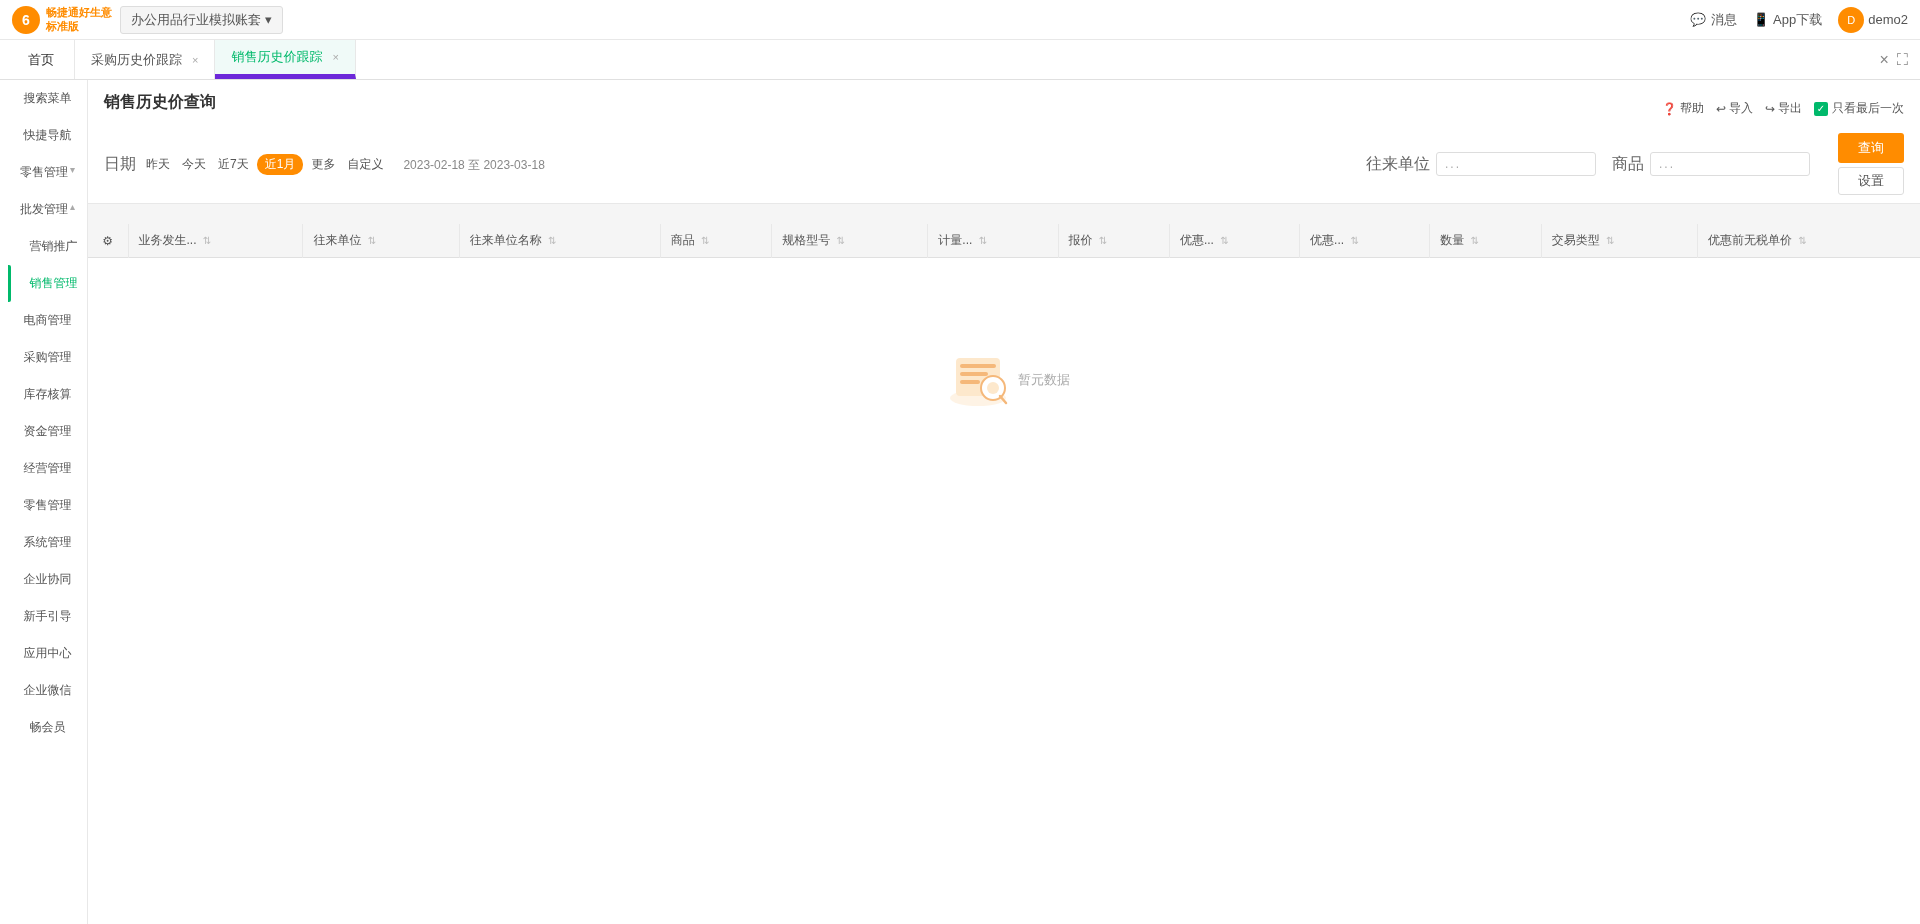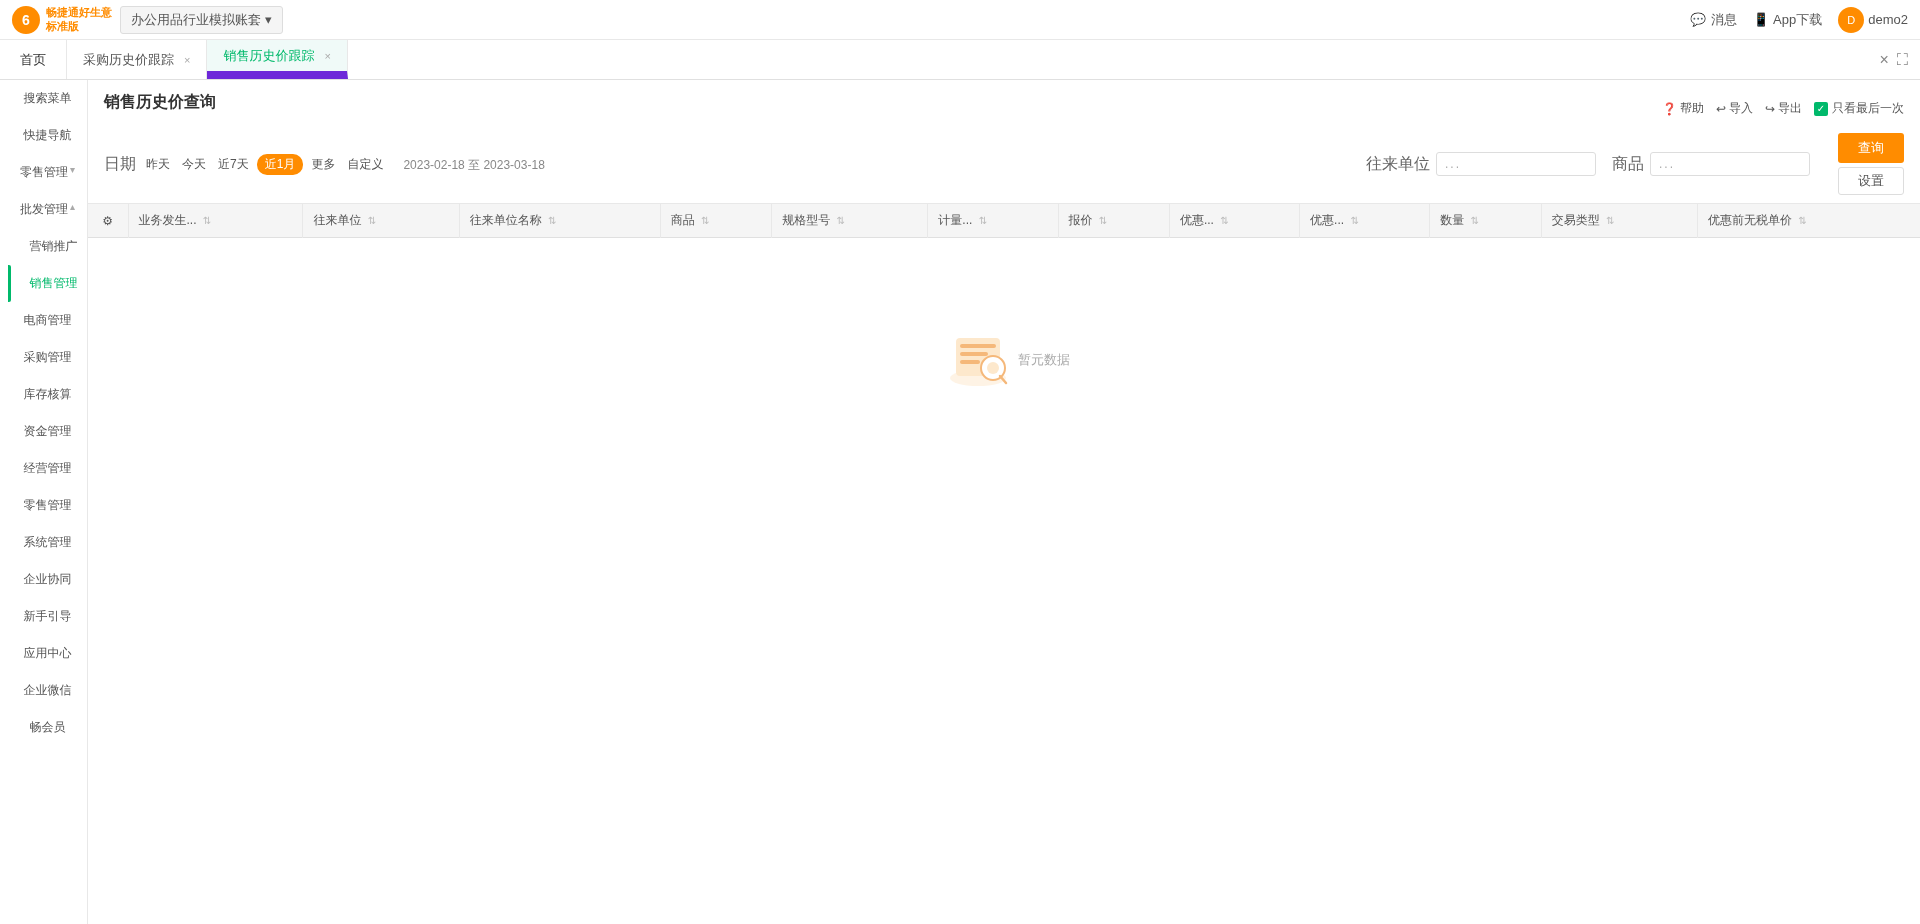--- a/index.html
+++ b/index.html
@@ -10,40 +10,40 @@
     .top-bar-left { display: flex; align-items: center; gap: 8px; }
     .logo-area { display: flex; align-items: center; gap: 6px; }
     .logo-icon { width: 28px; height: 28px; background: #ff8c00; border-radius: 50%; display: flex; align-items: center; justify-content: center; color: #fff; font-size: 14px; font-weight: bold; }
     .logo-text { font-size: 11px; color: #ff8c00; line-height: 1.2; font-weight: bold; }
     .dropdown-selector { display: flex; align-items: center; gap: 4px; background: #f5f5f5; padding: 4px 10px; border-radius: 3px; cursor: pointer; font-size: 13px; color: #555; border: 1px solid #ddd; }
     .top-bar-right { display: flex; align-items: center; gap: 16px; color: #555; }
     .top-right-item { display: flex; align-items: center; gap: 4px; cursor: pointer; font-size: 13px; }
     .avatar { width: 26px; height: 26px; border-radius: 50%; background: #ff8c00; display: flex; align-items: center; justify-content: center; color: #fff; font-size: 11px; }
 
     
-    .tab-bar { height: 40px; background: #fff; display: flex; align-items: stretch; border-bottom: 1px solid #e0e0e0; flex-shrink: 0; padding-left: 0; }
+    .tab-bar { height: 40px; background: #fff; display: flex; align-items: stretch; border-bottom: 1px solid #e0e0e0; flex-shrink: 0; padding-left: 8px; }
     .tab-item { display: flex; align-items: center; padding: 0 16px; gap: 6px; cursor: pointer; font-size: 13px; color: #555; border-right: 1px solid #e8e8e8; white-space: nowrap; position: relative; }
     .tab-item.home { background: #fff; color: #333; padding: 0 20px; }
-    .tab-item.active { background: #f0faf8; color: #00b96b; border-bottom: 8px solid #6d28d9; }
+    .tab-item.active { background: #f0faf8; color: #00b96b; border-bottom: 5px solid #6d28d9; }
     .tab-item .tab-close { font-size: 11px; color: #aaa; cursor: pointer; margin-left: 4px; }
     .tab-actions { margin-left: auto; display: flex; align-items: center; padding-right: 12px; gap: 8px; }
     .tab-action-btn { font-size: 16px; color: #888; cursor: pointer; }
 
     
     .main-layout { display: flex; flex: 1; overflow: hidden; }
 
     
     .sidebar { width: 88px; background: #fff; border-right: 1px solid #e8e8e8; display: flex; flex-direction: column; overflow-y: auto; flex-shrink: 0; }
     .sidebar-item { padding: 10px 4px; text-align: center; cursor: pointer; font-size: 12px; color: #555; border-bottom: none; position: relative; margin-left: 8px; }
     .sidebar-item.active { color: #00b96b; }
     .sidebar-item.has-children { display: flex; align-items: flex-start; justify-content: center; gap: 2px; }
     .sidebar-item .arrow { font-size: 10px; color: #aaa; }
 
     
-    .content-area { flex: 1; display: flex; flex-direction: column; overflow: hidden; background: #f5f5f5; }
+    .content-area { flex: 1; display: flex; flex-direction: column; overflow: hidden; background: #f5f5f5; gap: 20px; }
 
     
     .page-header { background: #fff; padding: 12px 16px 8px; border-bottom: 1px solid #e8e8e8; flex-shrink: 0; }
     .page-title { font-size: 16px; font-weight: bold; color: #333; margin-bottom: 12px; }
 
     
     .filter-bar { background: #fff; padding: 10px 16px; border-bottom: 1px solid #e8e8e8; flex-shrink: 0; }
     .filter-row { display: flex; align-items: center; gap: 16px; flex-wrap: wrap; }
     .filter-item { display: flex; align-items: center; gap: 6px; }
     .filter-label { color: #666; font-size: 16px; white-space: nowrap; }

